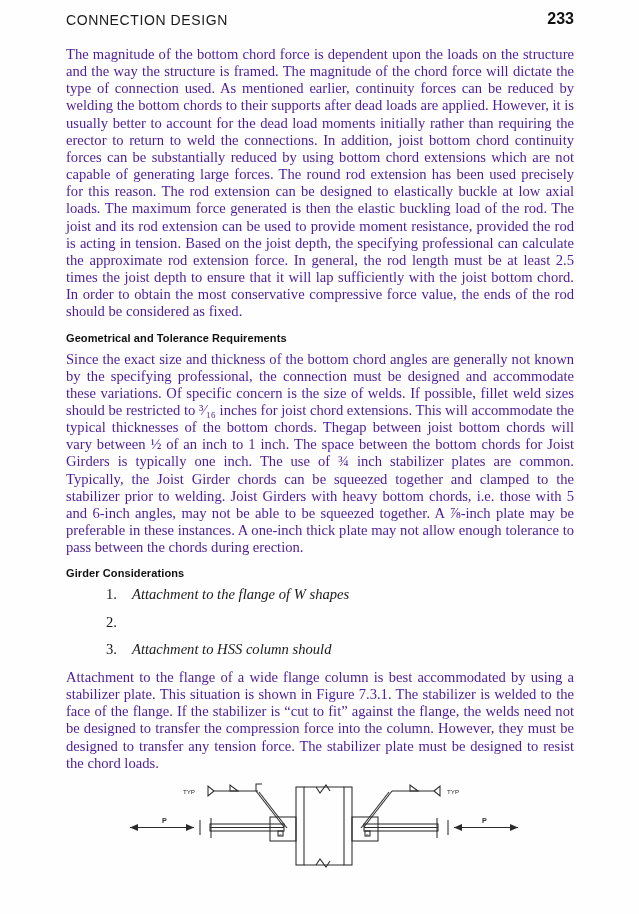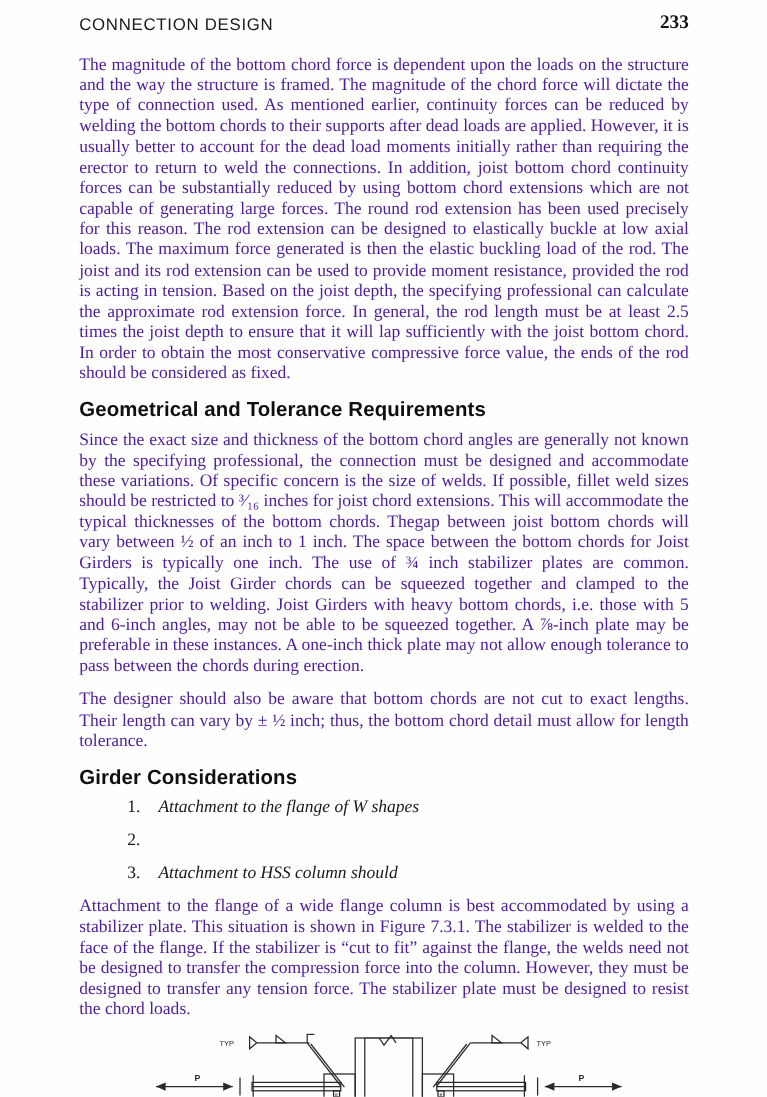--- a/index.html
+++ b/index.html
@@ -43,41 +43,41 @@
     text-align: left;
     font-family: "Liberation Sans", "DejaVu Sans", sans-serif;
     font-size: 14px;
     letter-spacing: 0.6px;
     color: #1a1a1a;
   }
   .head-page {
     position: absolute;
     right: 0;
     top: -2px;
-    font-family: Liberation Serif, serif;
+    font-family: Liberation Sans, sans-serif;
     font-size: 16px;
     font-weight: bold;
     color: #111;
   }
 
   
   p.body {
     margin: 0 0 11px 0;
     font-size: 14.6px;
     line-height: 17.15px;
     text-align: justify;
     text-justify: inter-word;
     color: #4c1d95;
     hyphens: none;
   }
   p.body.tight { margin-bottom: 10px; }
 
   h2.section {
     font-family: "Liberation Sans", "DejaVu Sans", sans-serif;
-    font-size: 17px;
+    font-size: 11px;
     font-weight: bold;
     color: #0f0f0f;
     margin: 3px 0 7px 0;
     letter-spacing: 0.1px;
   }
 
   ol.numlist {
     margin: 4px 0 8px 0;
     padding: 0;
     list-style: none;
@@ -113,21 +113,20 @@
       <div class="head-title">CONNECTION DESIGN</div>
       <div class="head-page">233</div>
     </div>
 
     <p class="body">The magnitude of the bottom chord force is dependent upon the loads on the structure and the way the structure is framed. The magnitude of the chord force will dictate the type of connection used. As mentioned earlier, continuity forces can be reduced by welding the bottom chords to their supports after dead loads are applied. However, it is usually better to account for the dead load moments initially rather than requiring the erector to return to weld the connections. In addition, joist bottom chord continuity forces can be substantially reduced by using bottom chord extensions which are not capable of generating large forces. The round rod extension has been used precisely for this reason. The rod extension can be designed to elastically buckle at low axial loads. The maximum force generated is then the elastic buckling load of the rod. The joist and its rod extension can be used to provide moment resistance, provided the rod is acting in tension. Based on the joist depth, the specifying professional can calculate the approximate rod extension force. In general, the rod length must be at least 2.5 times the joist depth to ensure that it will lap sufficiently with the joist bottom chord. In order to obtain the most conservative compressive force value, the ends of the rod should be considered as fixed.</p>
 
     <h2 class="section">Geometrical and Tolerance Requirements</h2>
 
     <p class="body">Since the exact size and thickness of the bottom chord angles are generally not known by the specifying professional, the connection must be designed and accommodate these variations. Of specific concern is the size of welds. If possible, fillet weld sizes should be restricted to ³⁄₁₆ inches for joist chord extensions. This will accommodate the typical thicknesses of the bottom chords. Thegap between joist bottom chords will vary between ½ of an inch to 1 inch. The space between the bottom chords for Joist Girders is typically one inch. The use of ¾ inch stabilizer plates are common. Typically, the Joist Girder chords can be squeezed together and clamped to the stabilizer prior to welding. Joist Girders with heavy bottom chords, i.e. those with 5 and 6-inch angles, may not be able to be squeezed together. A ⅞-inch plate may be preferable in these instances. A one-inch thick plate may not allow enough tolerance to pass between the chords during erection.</p>
 
-    <p class="body">The designer should also be aware that bottom chords are not cut to exact lengths. Their length can vary by ± ½ inch; thus, the bottom chord detail must allow for length tolerance.</p>
 
     <h2 class="section">Girder Considerations</h2>
 
 
     <ol class="numlist">
       <li>
         <span class="num">1.</span>
         <span class="txt">Attachment to the flange of W shapes</span>
       </li>
       <li>

